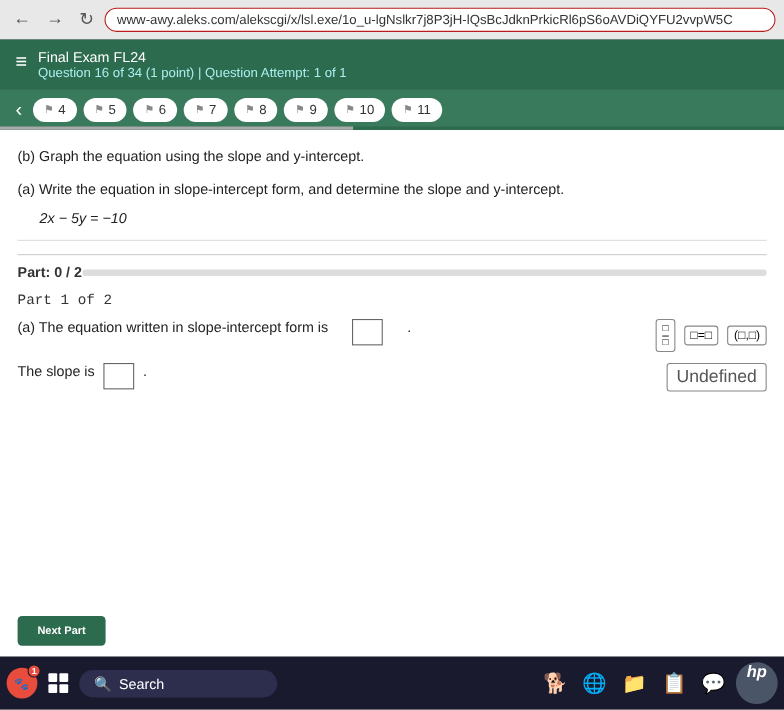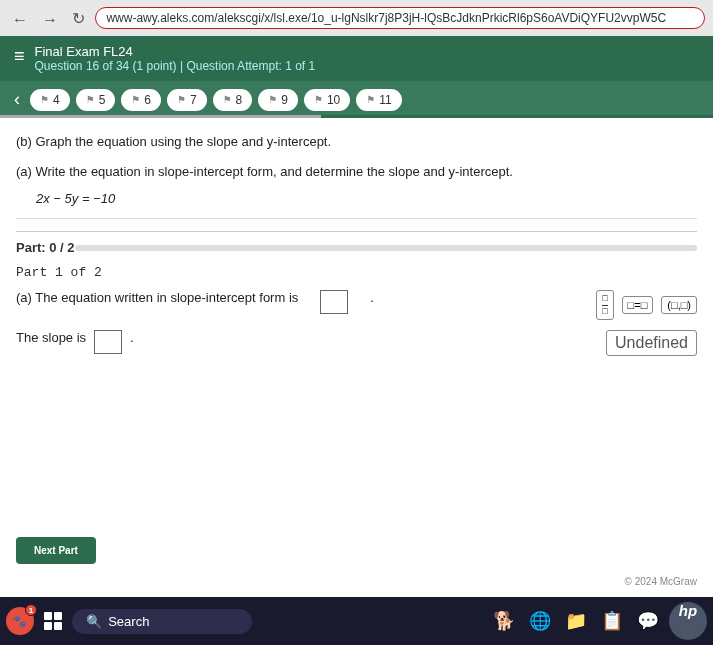--- a/index.html
+++ b/index.html
@@ -470,21 +470,20 @@
   <div class="slope-row">
     <span>The slope is</span>
     <div class="answer-box"></div>
     <span>.</span>
     <div style="margin-left: auto;">
       <div class="undefined-box">Undefined</div>
     </div>
   </div>
 
   <button class="next-part-btn">Next Part</button>
-  <div class="copyright">© 2024 McGraw</div>
 </div>
 
 <div class="taskbar">
   <div class="taskbar-avatar">
     <span>🐾</span>
     <div class="notif-badge">1</div>
   </div>
 
   <button class="windows-btn">
     <div class="win-grid">

